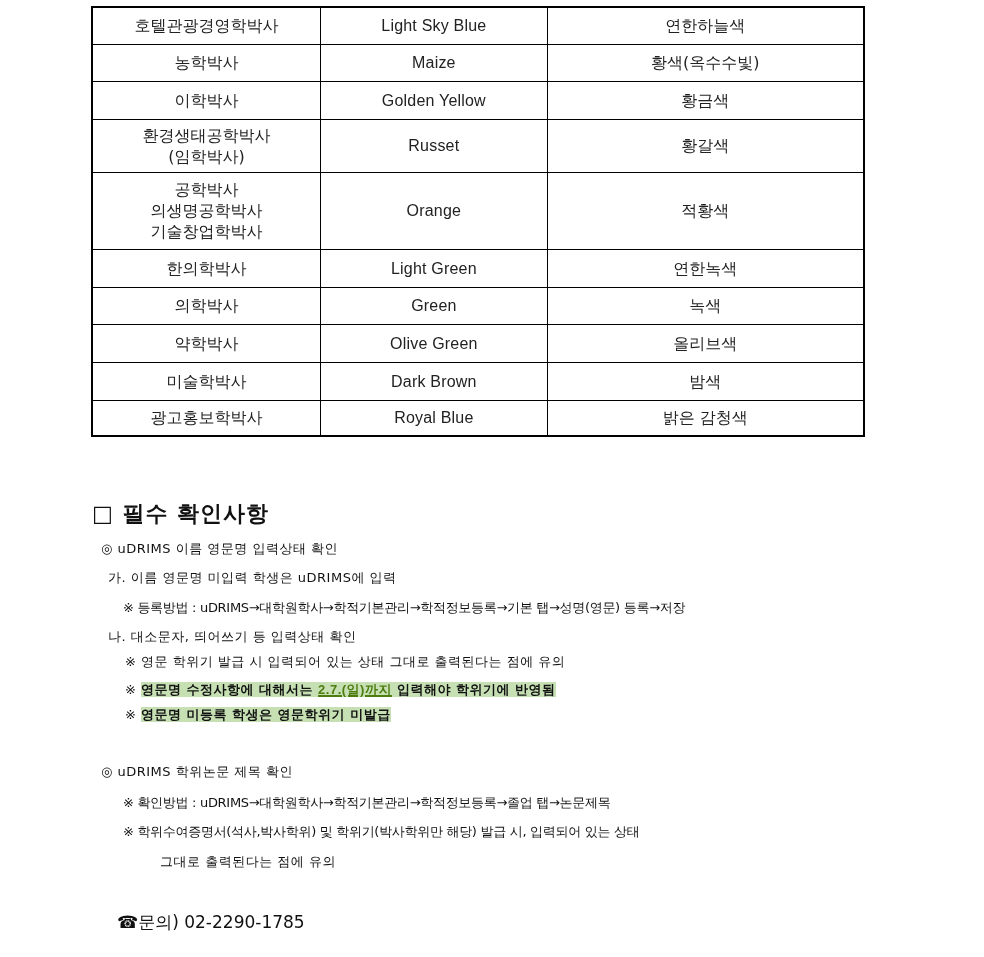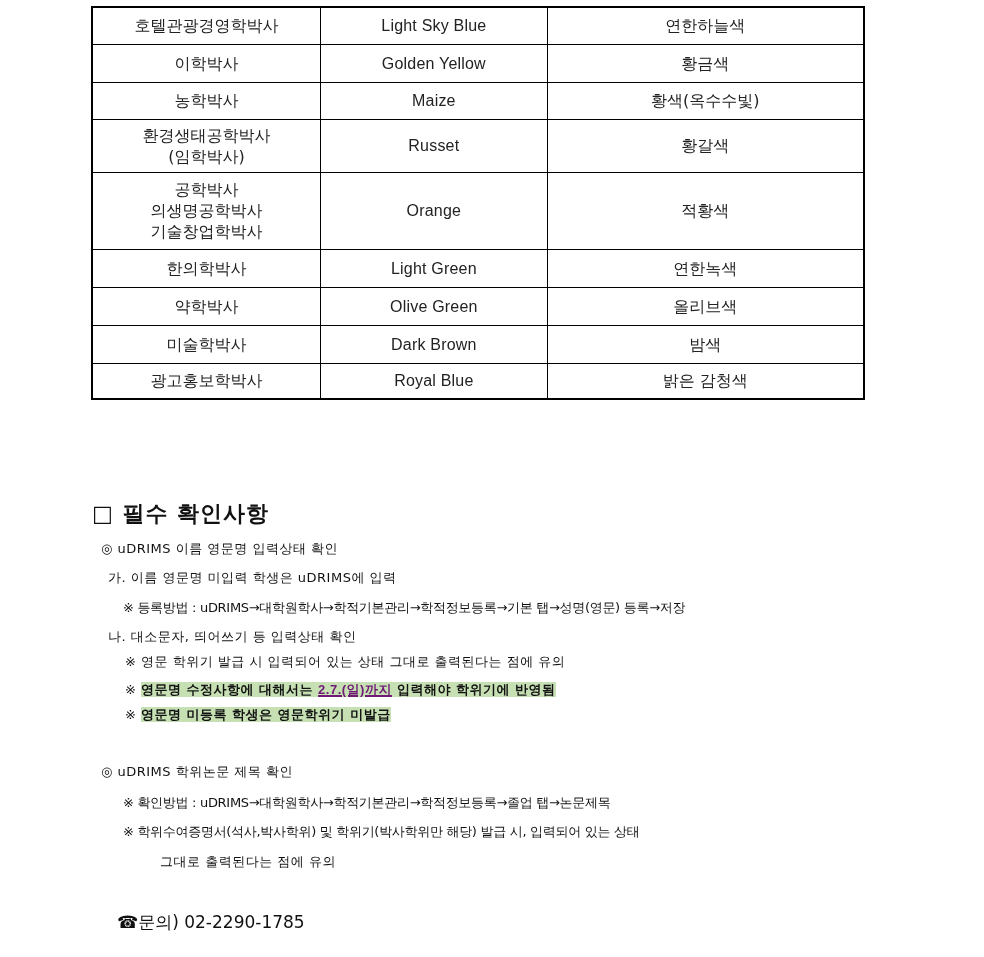--- a/index.html
+++ b/index.html
@@ -8,65 +8,70 @@
   .tbl { position: absolute; left: 91px; top: 6px; width: 774px;
          border-collapse: collapse; border: 2px solid #000; table-layout: fixed; }
   .tbl td { border: 1px solid #000; text-align: center; vertical-align: middle;
             font-size: 16px; line-height: 21px; padding: 0; color: #222; }
   .tbl td.en { font-family: "Liberation Sans", sans-serif; font-size: 16px; letter-spacing: 0.2px; }
   .c1 { width: 228px; } .c2 { width: 226px; } .c3 { width: 316px; }
   .sec-title { position: absolute; left: 92px; top: 499px; font-size: 22px; font-weight: bold; letter-spacing: 1px; }
   .line { position: absolute; font-size: 13px; white-space: nowrap; letter-spacing: 0.5px; }
   .tight { letter-spacing: -0.3px; }
   .hl { background: #c6e0b4; font-weight: bold; }
-  .red { color: #701a75; text-decoration: underline; text-decoration-thickness: 2px; font-family: "Liberation Sans", sans-serif; }
+  .red { color: #4d7c0f; text-decoration: underline; text-decoration-thickness: 2px; font-family: "Liberation Sans", sans-serif; }
   .contact { position: absolute; left: 90px; top: 911px; font-size: 17px; margin-left: 27px; }
 </style>
 </head>
 <body>
 
 <table class="tbl">
   <colgroup>
       <col class="c1">
       <col class="c2">
       <col class="c3">
     </colgroup>
   <tbody id="tbody">
       <tr style="height: 37px;">
         <td style="white-space: pre-line;">호텔관광경영학박사</td>
         <td class="en" style="white-space: pre-line;">Light Sky Blue</td>
         <td style="white-space: pre-line;">연한하늘색</td>
       </tr>
+      <tr style="height: 37px;">
+        <td style="white-space: pre-line;">농학박사</td>
+        <td class="en" style="white-space: pre-line;">Maize</td>
+        <td style="white-space: pre-line;">황색(옥수수빛)</td>
+      </tr>
       <tr style="height: 38px;">
         <td style="white-space: pre-line;">이학박사</td>
         <td class="en" style="white-space: pre-line;">Golden Yellow</td>
         <td style="white-space: pre-line;">황금색</td>
-      </tr>
-      <tr style="height: 37px;">
-        <td style="white-space: pre-line;">농학박사</td>
-        <td class="en" style="white-space: pre-line;">Maize</td>
-        <td style="white-space: pre-line;">황색(옥수수빛)</td>
       </tr>
       <tr style="height: 53px;">
         <td style="white-space: pre-line;">환경생태공학박사
 (임학박사)</td>
         <td class="en" style="white-space: pre-line;">Russet</td>
         <td style="white-space: pre-line;">황갈색</td>
       </tr>
       <tr style="height: 77px;">
         <td style="white-space: pre-line;">공학박사
 의생명공학박사
 기술창업학박사</td>
         <td class="en" style="white-space: pre-line;">Orange</td>
         <td style="white-space: pre-line;">적황색</td>
       </tr>
       <tr style="height: 38px;">
         <td style="white-space: pre-line;">한의학박사</td>
         <td class="en" style="white-space: pre-line;">Light Green</td>
         <td style="white-space: pre-line;">연한녹색</td>
+      </tr>
+      <tr style="height: 37px;">
+        <td style="white-space: pre-line;">의학박사</td>
+        <td class="en" style="white-space: pre-line;">Green</td>
+        <td style="white-space: pre-line;">녹색</td>
       </tr>
       <tr style="height: 38px;">
         <td style="white-space: pre-line;">약학박사</td>
         <td class="en" style="white-space: pre-line;">Olive Green</td>
         <td style="white-space: pre-line;">올리브색</td>
       </tr>
       <tr style="height: 38px;">
         <td style="white-space: pre-line;">미술학박사</td>
         <td class="en" style="white-space: pre-line;">Dark Brown</td>
         <td style="white-space: pre-line;">밤색</td>

